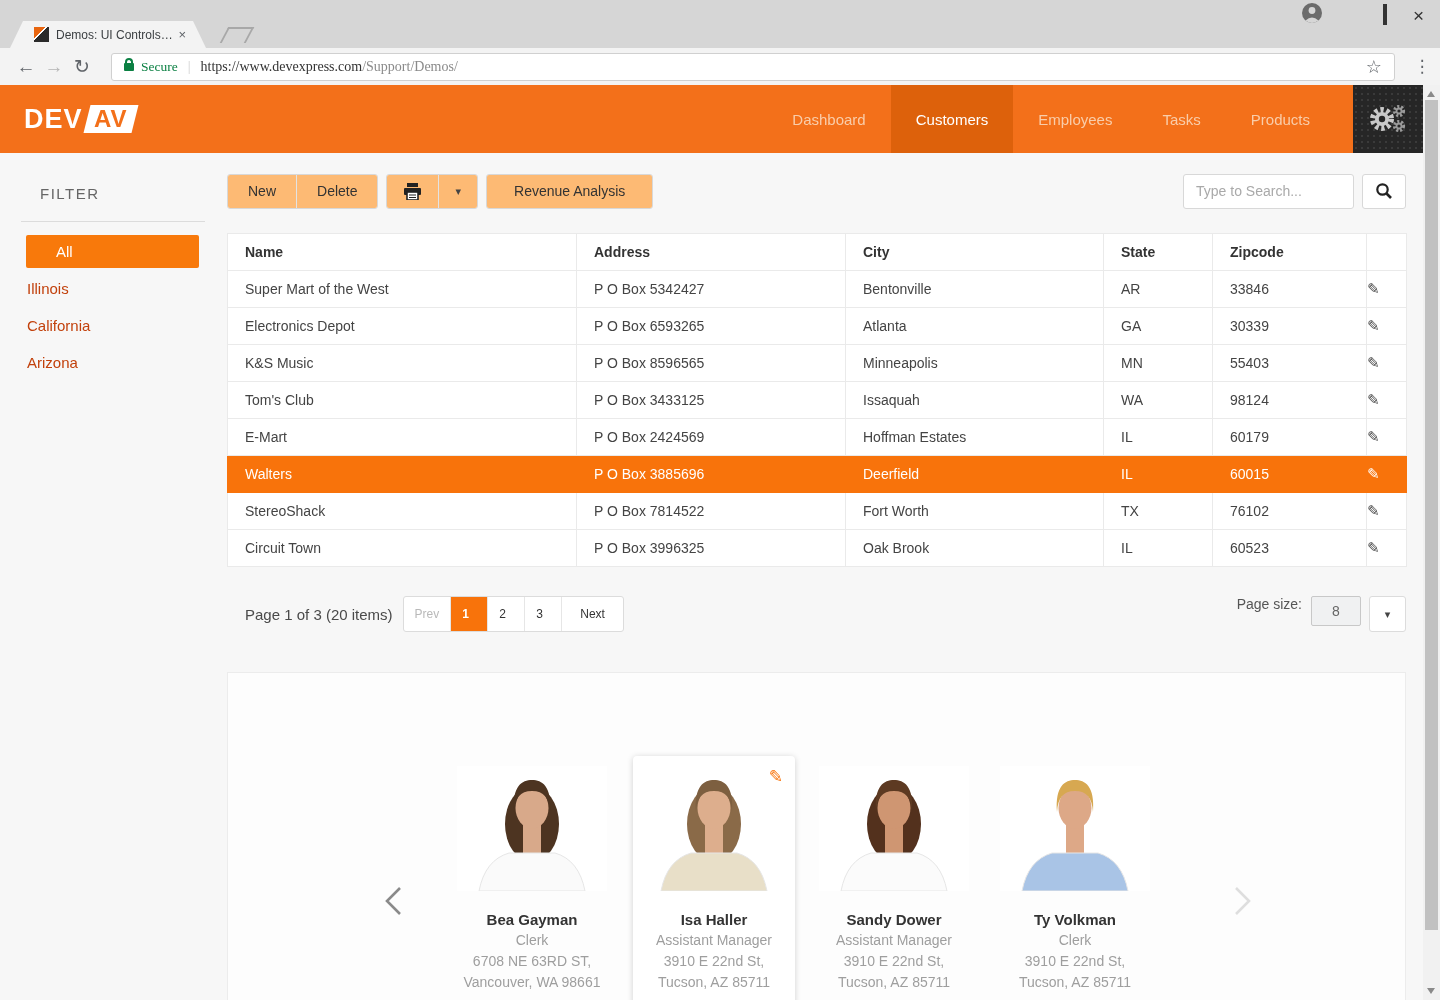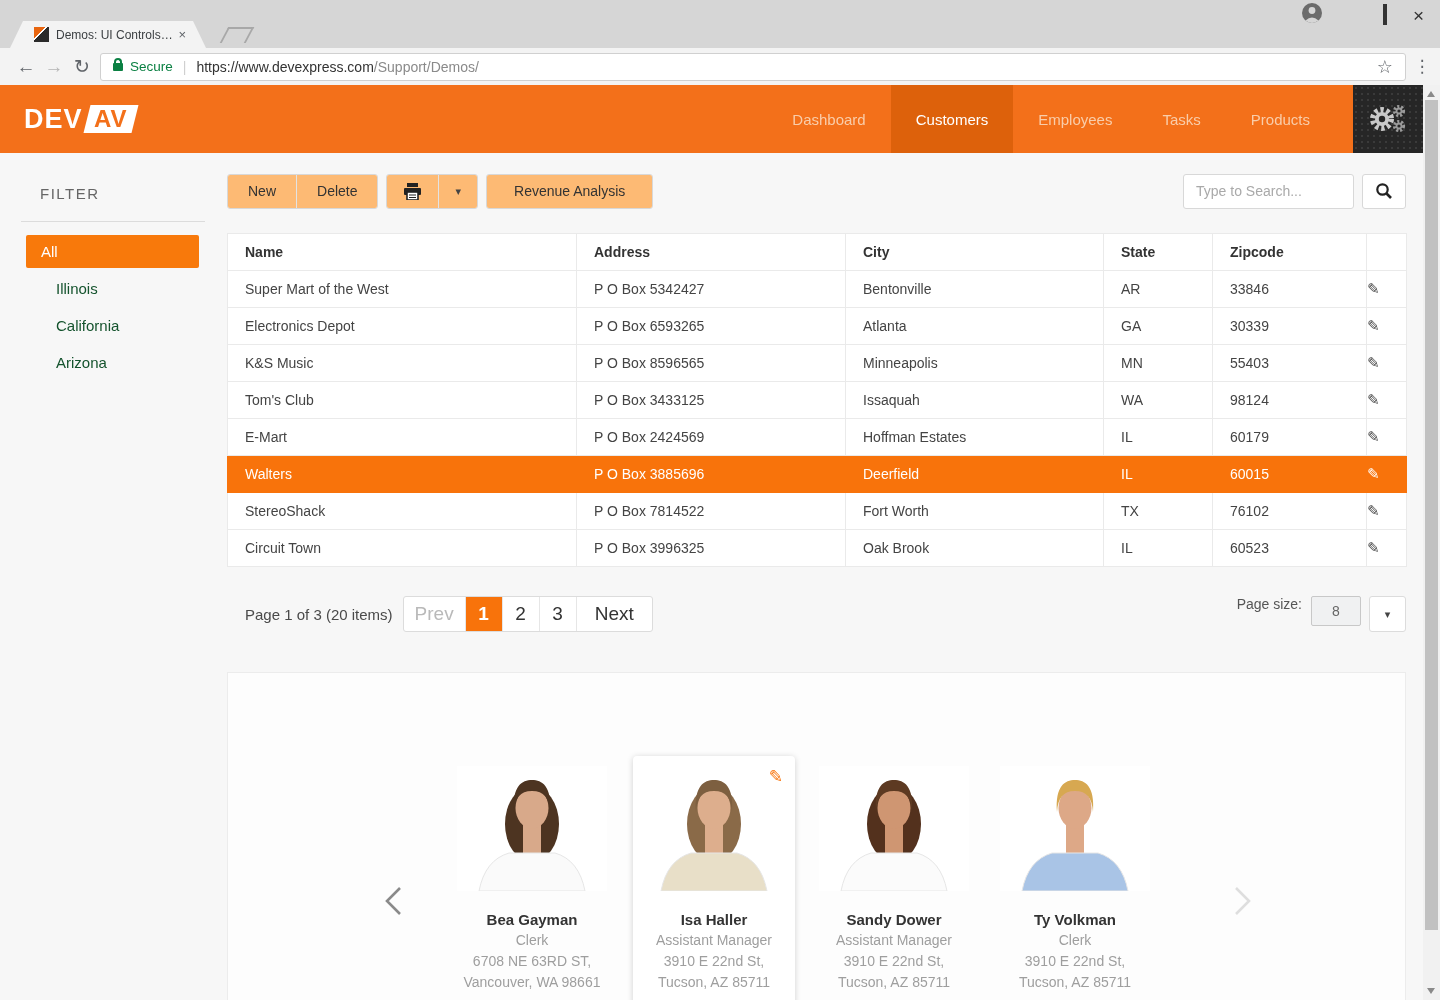--- a/index.html
+++ b/index.html
@@ -19,22 +19,22 @@
                 border:2px solid #a8a8a8; border-bottom:none; }
   .win-controls { position:absolute; top:0; right:0; height:30px; display:flex; align-items:center; gap:26px; padding-right:16px; }
   .profile-icon { margin-right:8px; }
   .minimize-glyph { width:12px; height:0; border-bottom:2px solid #333; }
   .maximize-glyph { width:12px; height:12px; border:2px solid #333; }
   .close-glyph { font-size:19px; color:#333; line-height:1; }
 
   .urlrow { height:37px; background:#f3f3f3; display:flex; align-items:center; padding:0 6px 0 12px; }
   .nav-glyph { font-size:19px; color:#5f6368; width:28px; text-align:center; }
   .nav-glyph.disabled { color:#b4b4b4; }
-  .omnibox { flex:1; height:28px; background:#fff; border:1px solid #d0d0d0; border-radius:3px; margin:0 4px;
-             display:flex; align-items:center; padding:0 12px; font-size:14px; }
+  .omnibox { flex:1; height:28px; background:#fff; border:1px solid #d0d0d0; border-radius:3px; margin:0 15px;
+             display:flex; align-items:center; padding:0 12px; font-size:14px;font-family:Liberation Serif, serif; }
   .padlock { position:relative; width:10px; height:8px; background:#0b8043; border-radius:1px; margin-right:7px; }
   .padlock::before { content:""; position:absolute; left:1px; top:-5px; width:4px; height:5px;
                      border:2px solid #0b8043; border-bottom:none; border-radius:4px 4px 0 0; }
   .secure-label { color:#0b8043; font-size:13.5px; }
   .omni-sep { color:#d0d0d0; margin:0 10px; }
   .url-host { color:#333; }
   .url-path { color:#8a8a8a; }
   .star-glyph { margin-left:auto; font-size:18px; color:#5f6368; }
   .kebab-glyph { font-size:17px; color:#5f6368; width:24px; text-align:center; letter-spacing:0; }
 
@@ -52,23 +52,23 @@
               background-image:radial-gradient(#3a3a3a 1px, transparent 1px); background-size:6px 6px;
               display:flex; align-items:center; justify-content:center; }
 
   
   .page { position:absolute; top:153px; left:0; width:1423px; bottom:0; background:#f7f7f7; }
 
   .sidebar { position:absolute; left:0; top:0; width:227px; }
   .filter-heading { margin:32px 0 0 40px; font-size:15px; color:#666; letter-spacing:1.5px; }
   .filter-divider { margin:19px 22px 0 21px; border-top:1px solid #dcdcdc; }
   .filter-list { margin-top:13px; }
-  .filter-item { font-size:15px; color:#14532d; padding-left:56px; line-height:37px; cursor:pointer; }
+  .filter-item { font-size:15px; color:#c2410c; padding-left:27px; line-height:37px; cursor:pointer; }
   .filter-item.active { margin:0 28px 2px 26px; background:#f8790b; color:#fff; border-radius:2px;
-                        padding-left:15px; line-height:33px; }
+                        padding-left:30px; line-height:33px; }
 
   .content { position:absolute; left:227px; top:0; width:1179px; bottom:0; }
 
   .toolbar { position:absolute; top:20px; left:0; right:0; height:36px; display:flex; align-items:center; }
   .btn-group { display:inline-flex; border:1px solid #d8d8d8; border-radius:3px; background:#fff; overflow:hidden; margin-right:8px; }
   .btn { padding:0 20px; line-height:33px; font-size:14px; color:#333; background:#fdba74; border:none; cursor:pointer;
          font-family:inherit; }
   .btn + .btn { border-left:1px solid #e3e3e3; }
   .btn.icon-btn { padding:0 16px; display:flex; align-items:center; }
   .caret { font-size:11px; color:#444; }
@@ -86,21 +86,21 @@
   .grid td { color:#444; }
   .col-name{width:349px}.col-addr{width:269px}.col-city{width:258px}.col-state{width:109px}.col-zip{width:154px}.col-edit{width:40px}
   .edit-cell { text-align:center; padding:0 !important; }
   .pencil { font-size:15px; color:#4a4a4a; cursor:pointer; }
   tr.selected td { background:#f8730b; color:#fff; border-color:#f8730b; }
   tr.selected .pencil { color:#fff; }
 
   .pager-row { position:absolute; top:443px; left:0; right:0; height:36px; display:flex; align-items:center; }
   .pager-summary { font-size:15px; color:#4a4a4a; margin-left:18px; margin-right:10px; }
   .pager-group { display:inline-flex; border:1px solid #dcdcdc; border-radius:3px; background:#fff; overflow:hidden; }
-  .pager-item { min-width:37px; text-align:center; line-height:34px; font-size:19px; color:#333; padding:0 11px; cursor:pointer; }
+  .pager-item { min-width:37px; text-align:left; line-height:34px; font-size:12px; color:#333; padding:0 11px; cursor:pointer; }
   .pager-item + .pager-item { border-left:1px solid #e6e6e6; }
   .pager-item.disabled { color:#b9b9b9; }
   .pager-item.active { background:#f8730b; color:#fff; font-weight:bold; }
   .pagesize-wrap { margin-left:auto; display:flex; align-items:flex-start; }
   .pagesize-label { font-size:14px; color:#555; margin-right:9px; }
   .pagesize-value { width:50px; height:30px; background:#f0f1f2; border:1px solid #c8c8c8; border-radius:2px;
                     text-align:center; line-height:28px; font-size:14px; color:#666; }
   .pagesize-caret-btn { width:37px; height:36px; margin-left:8px; background:#fff; border:1px solid #dcdcdc; border-radius:3px;
                         display:flex; align-items:center; justify-content:center; cursor:pointer; }
 

